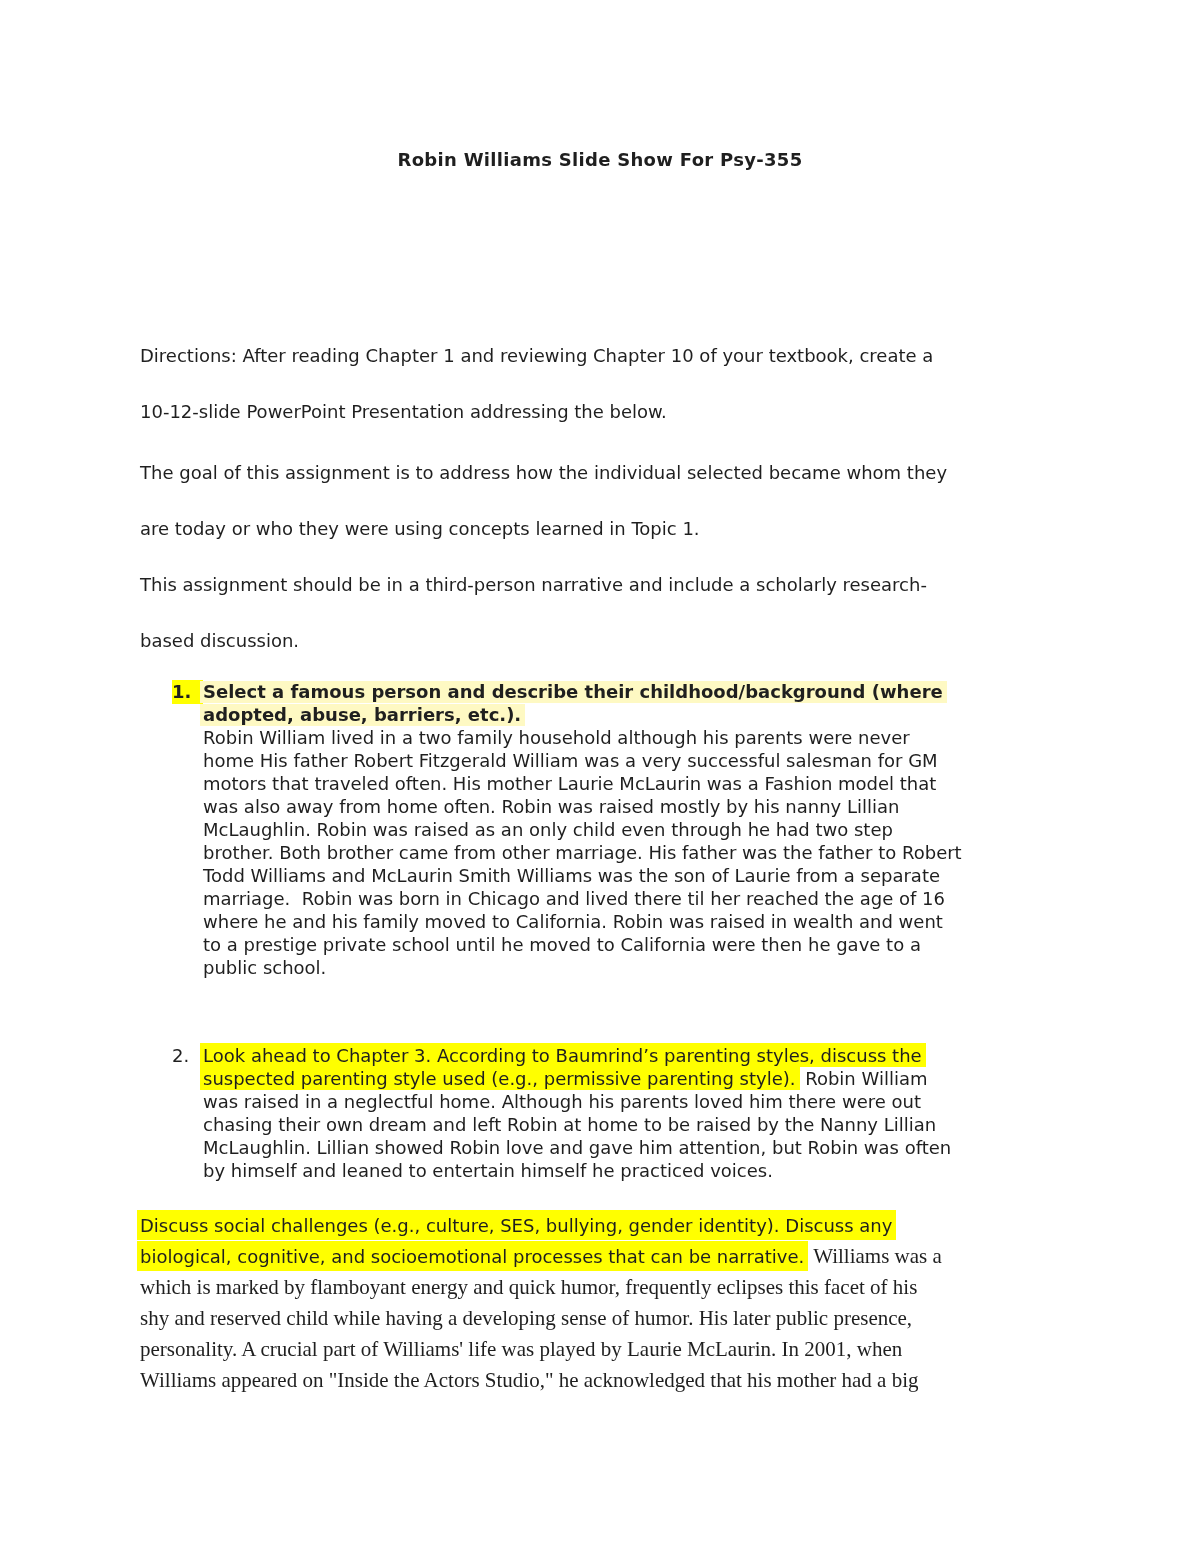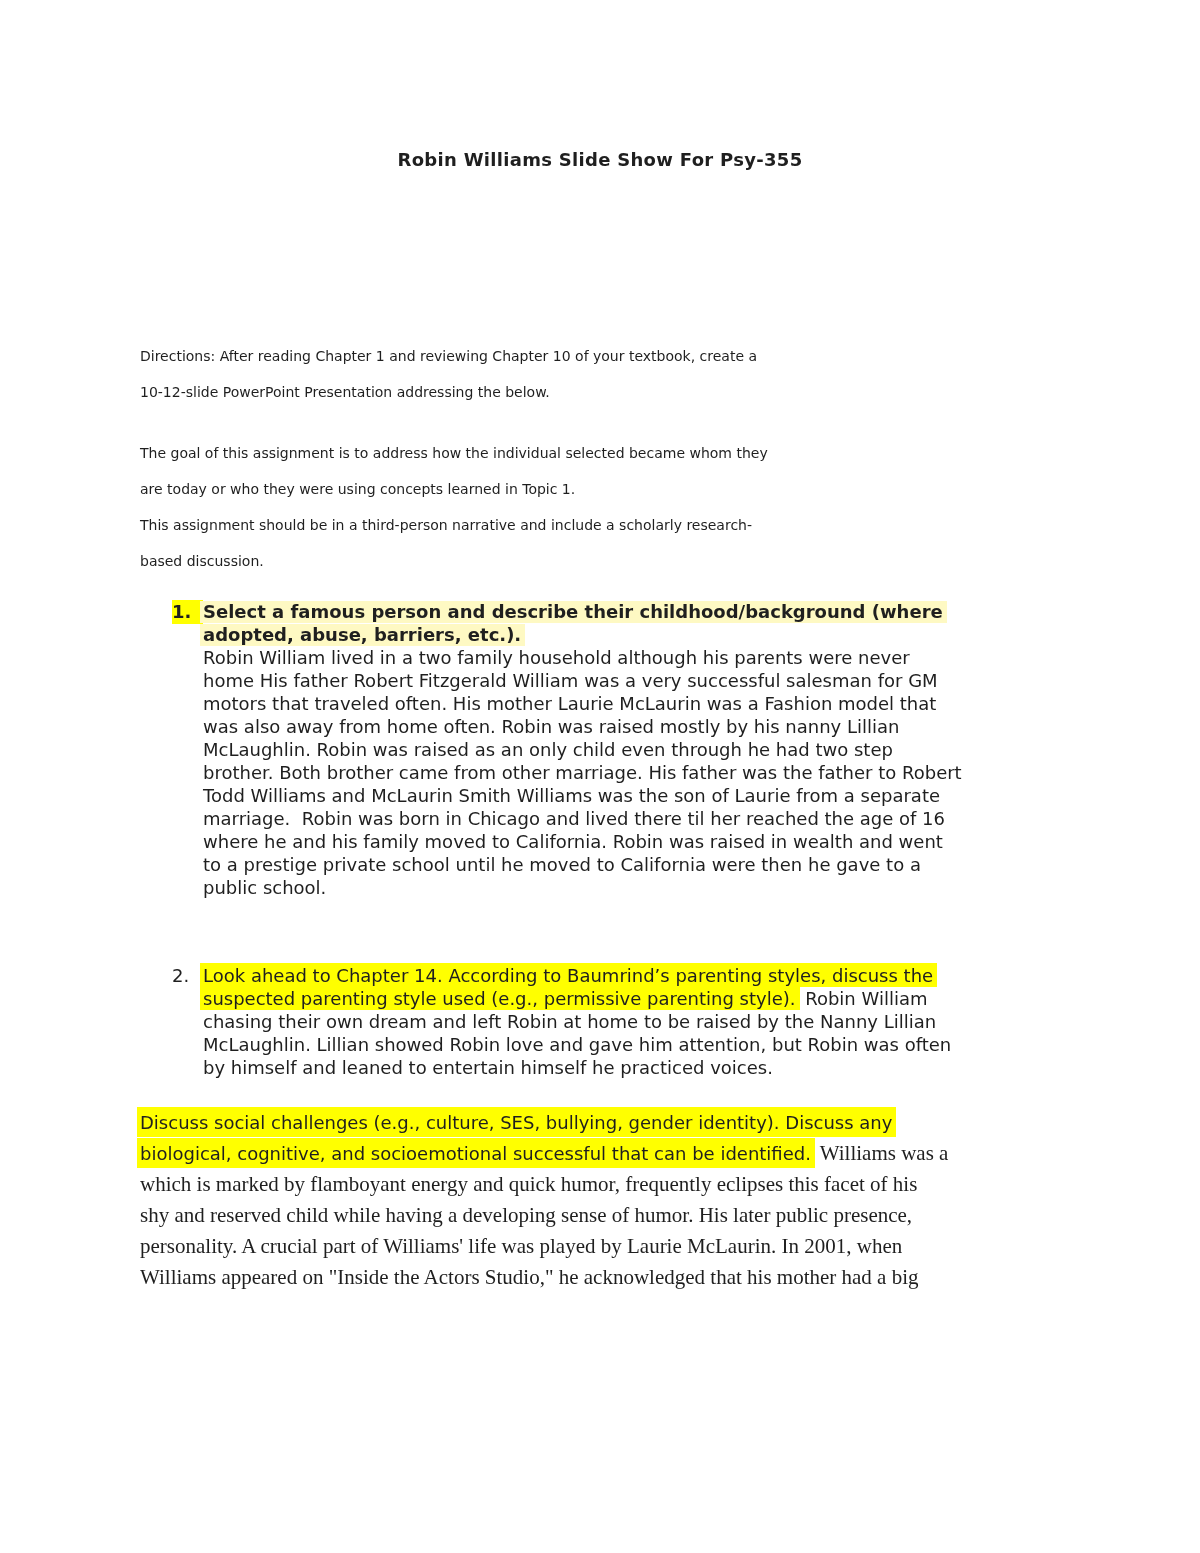--- a/index.html
+++ b/index.html
@@ -19,23 +19,24 @@
     font-size: 18px;
     line-height: 24px;
     letter-spacing: 0.3px;
     font-weight: bold;
   }
 
   .para { margin-left: 140px; }
   .para-directions { margin-top: 166px; }
   .para-goal { margin-top: 25px; }
   .intro-line {
-    font-size: 14px;
+    font-size: 18px;
     line-height: 36px;
     white-space: pre;
+    margin-top: 20px;
   }
 
   .list-item { display: flex; align-items: flex-start; margin-left: 172px; }
   .list-item-1 { margin-top: 21px; }
   .list-item-2 { margin-top: 65px; }
   .marker {
     flex: none;
     width: 31px;
     font-size: 18px;
     line-height: 23px;
@@ -111,30 +112,31 @@
       <div class="list-line">marriage.  Robin was born in Chicago and lived there til her reached the age of 16</div>
       <div class="list-line">where he and his family moved to California. Robin was raised in wealth and went</div>
       <div class="list-line">to a prestige private school until he moved to California were then he gave to a</div>
       <div class="list-line">public school.</div>
     </div>
   </div>
 
   <div class="list-item list-item-2">
     <div class="marker">2.</div>
     <div class="list-content">
-      <div class="list-line"><span class="hl-list">Look ahead to Chapter 14. According to Baumrind’s parenting styles, discuss the</span></div>
+      <div class="list-line"><span class="hl-list">Look ahead to Chapter 3. According to Baumrind’s parenting styles, discuss the</span></div>
       <div class="list-line"><span class="hl-list">suspected parenting style used (e.g., permissive parenting style).</span><span> Robin William</span></div>
+      <div class="list-line">was raised in a neglectful home. Although his parents loved him there were out</div>
       <div class="list-line">chasing their own dream and left Robin at home to be raised by the Nanny Lillian</div>
       <div class="list-line">McLaughlin. Lillian showed Robin love and gave him attention, but Robin was often</div>
       <div class="list-line">by himself and leaned to entertain himself he practiced voices.</div>
     </div>
   </div>
 
   <div class="para para-social">
     <div class="social-line"><span class="hl-sans">Discuss social challenges (e.g., culture, SES, bullying, gender identity). Discuss any</span></div>
-    <div class="social-line"><span class="hl-sans">biological, cognitive, and socioemotional successful that can be identified.</span><span> Williams was a</span></div>
+    <div class="social-line"><span class="hl-sans">biological, cognitive, and socioemotional processes that can be narrative.</span><span> Williams was a</span></div>
     <div class="social-line">which is marked by flamboyant energy and quick humor, frequently eclipses this facet of his</div>
     <div class="social-line">shy and reserved child while having a developing sense of humor. His later public presence,</div>
     <div class="social-line">personality. A crucial part of Williams' life was played by Laurie McLaurin. In 2001, when</div>
     <div class="social-line">Williams appeared on "Inside the Actors Studio," he acknowledged that his mother had a big</div>
   </div>
 
 </div>
 
 </body></html>

